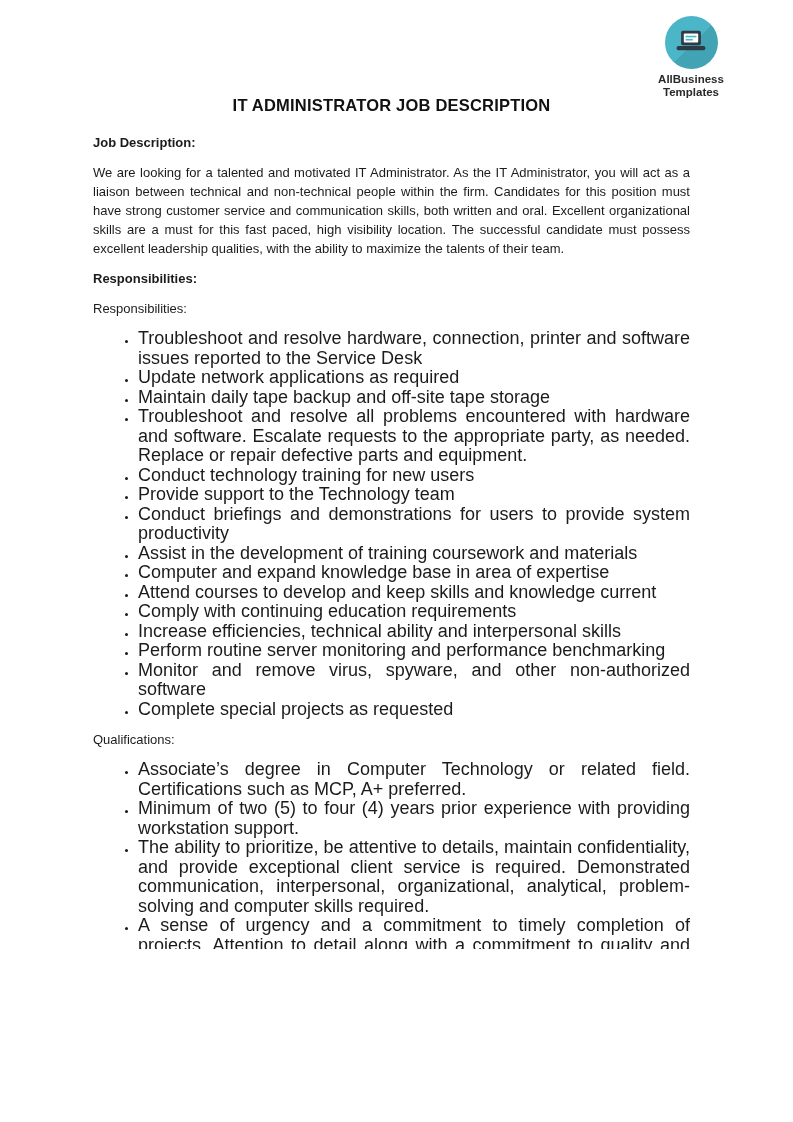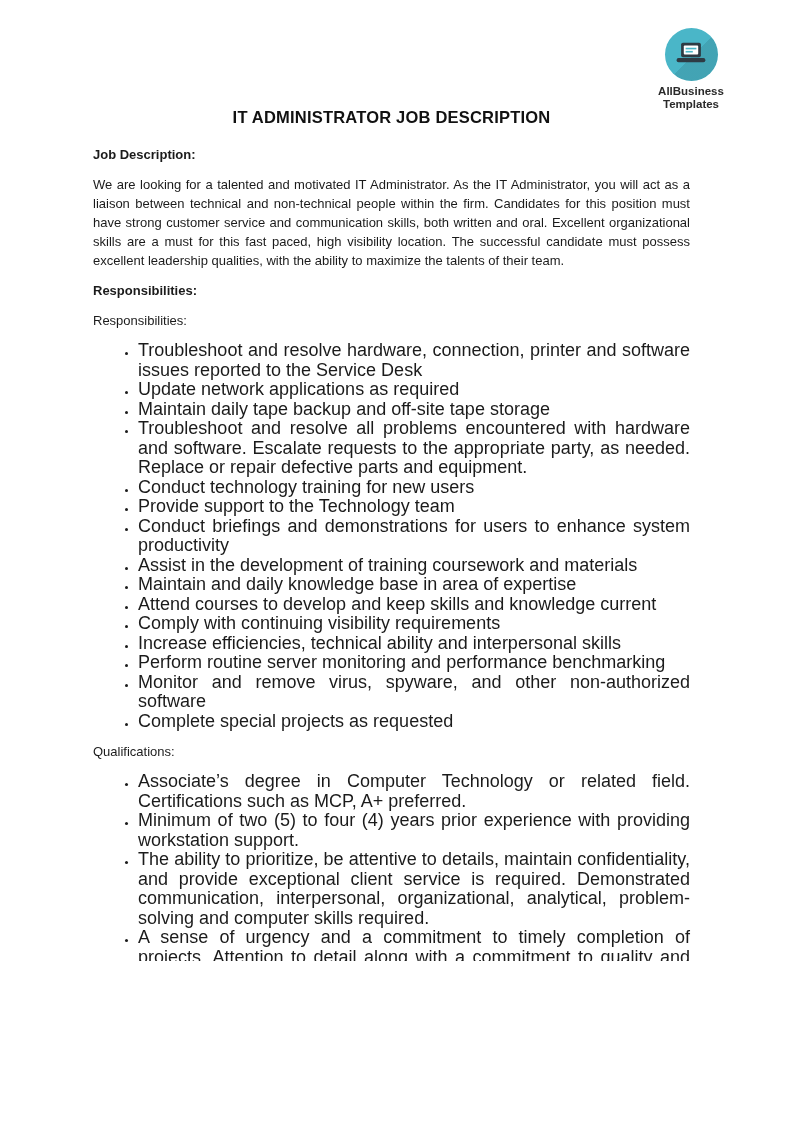--- a/index.html
+++ b/index.html
@@ -3,21 +3,21 @@
 <meta charset="utf-8">
 <style>
   html, body { margin:0; padding:0; background:#ffffff; }
   .page {
     position:relative;
     width:793px; height:949px;
     background:#ffffff;
     overflow:hidden;
     font-family:"Liberation Sans", sans-serif;
     color:#1b1b1b;
-    margin:12px auto;
+    margin:0 auto;
     border-radius:18px;
   }
   .content {
     position:absolute; inset:0;
     padding:94px 103px 0 93px;
     box-sizing:border-box;
   }
   .doc-title {
     margin:0 0 17px 0;
     font-size:16.5px;
@@ -124,25 +124,25 @@
     <p class="heading">Responsibilities:</p>
     <p class="para plain-heading">Responsibilities:</p>
 
     <ul class="bullets">
         <li>Troubleshoot and resolve hardware, connection, printer and software issues reported to the Service Desk</li>
         <li>Update network applications as required</li>
         <li>Maintain daily tape backup and off-site tape storage</li>
         <li>Troubleshoot and resolve all problems encountered with hardware and software. Escalate requests to the appropriate party, as needed. Replace or repair defective parts and equipment.</li>
         <li>Conduct technology training for new users</li>
         <li>Provide support to the Technology team</li>
-        <li>Conduct briefings and demonstrations for users to enhance system productivity</li>
+        <li>Conduct briefings and demonstrations for users to provide system productivity</li>
         <li>Assist in the development of training coursework and materials</li>
-        <li>Maintain and daily knowledge base in area of expertise</li>
+        <li>Computer and expand knowledge base in area of expertise</li>
         <li>Attend courses to develop and keep skills and knowledge current</li>
-        <li>Comply with continuing visibility requirements</li>
+        <li>Comply with continuing education requirements</li>
         <li>Increase efficiencies, technical ability and interpersonal skills</li>
         <li>Perform routine server monitoring and performance benchmarking</li>
         <li>Monitor and remove virus, spyware, and other non-authorized software</li>
         <li>Complete special projects as requested</li>
       </ul>
 
     <p class="para plain-heading">Qualifications:</p>
 
     <ul class="bullets">
         <li>Associate’s degree in Computer Technology or related field. Certifications such as MCP, A+ preferred.</li>

